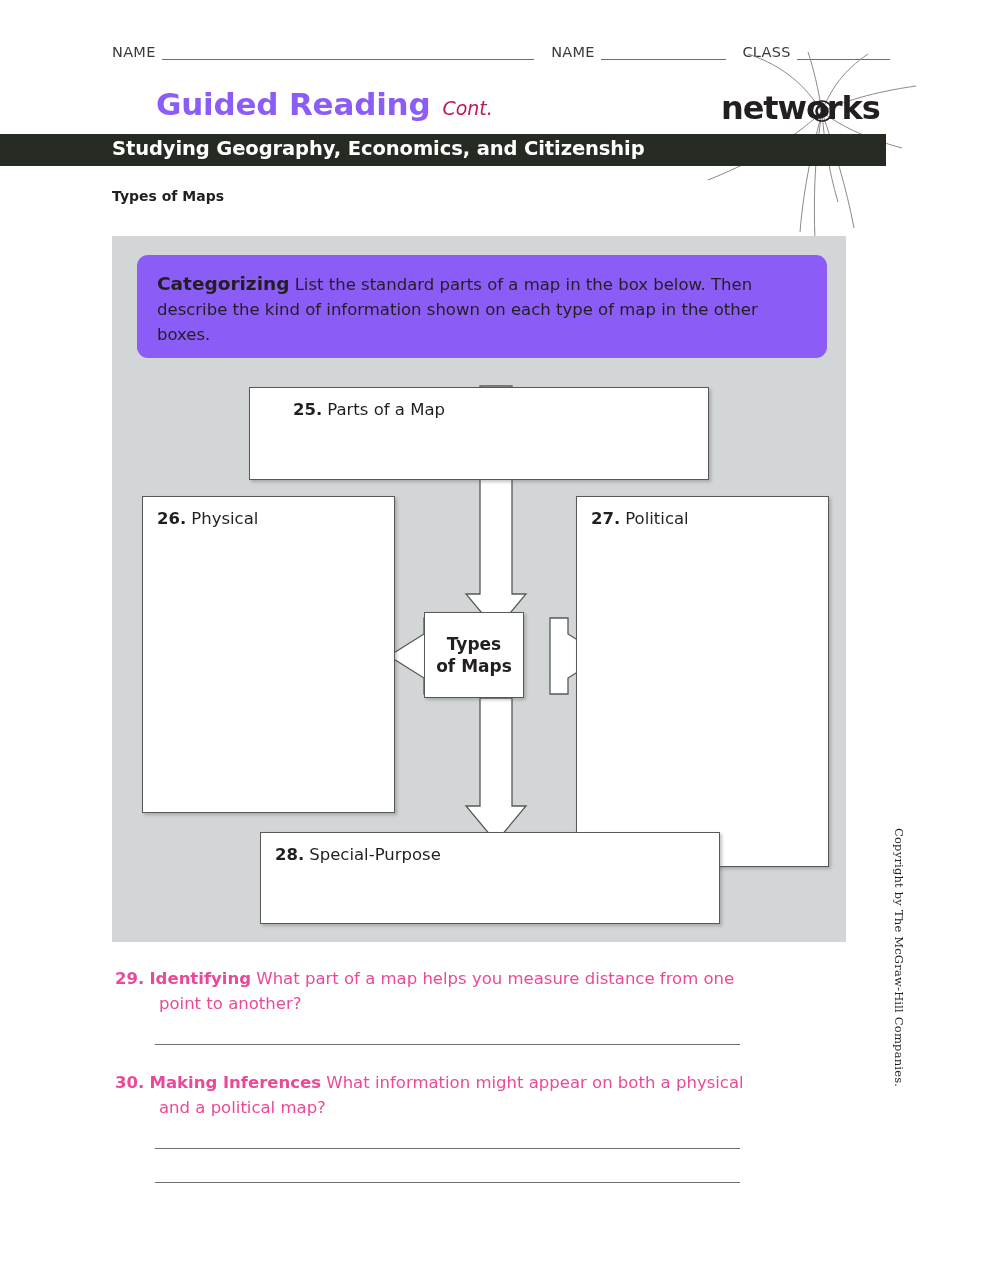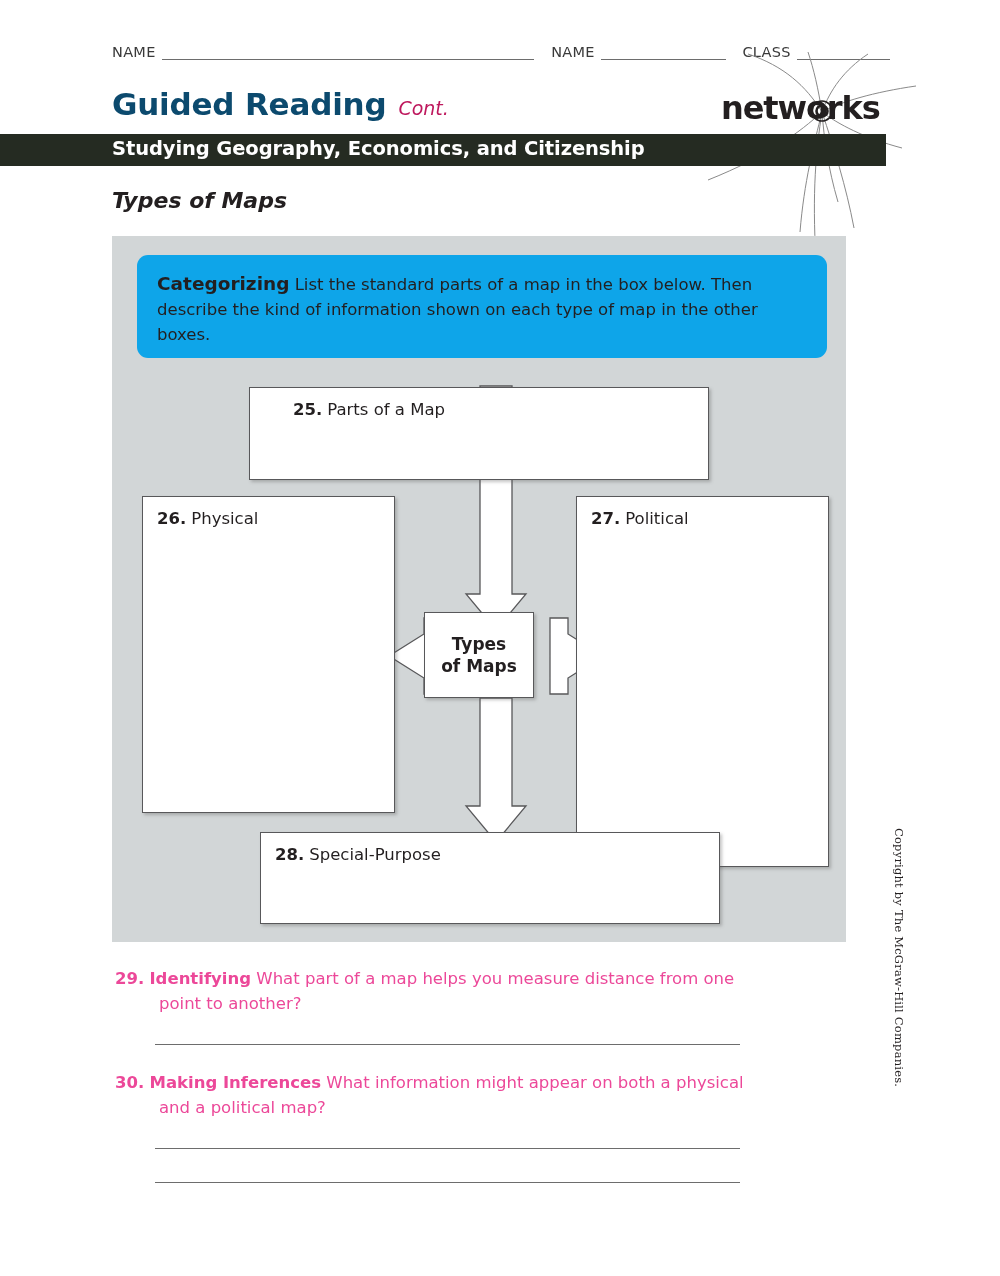--- a/index.html
+++ b/index.html
@@ -43,21 +43,22 @@
     position: absolute;
     left: 112px;
     top: 86px;
     display: flex;
     align-items: baseline;
   }
   .title-main {
     font-size: 31px;
     font-weight: bold;
     letter-spacing: -.2px;
-    color: #0c4a6e;
+    color: #8b5cf6;
+    margin-left: 44px;
   }
   .title-cont {
     font-size: 19px;
     font-style: italic;
     margin-left: 12px;
     color: #be185d;
   }
 
   
   .logo-wrap {
@@ -108,44 +109,43 @@
     font-weight: bold;
     color: #ffffff;
     letter-spacing: -.1px;
   }
 
   
   .section-head {
     position: absolute;
     left: 112px;
     top: 188px;
-    font-size: 22px;
-    font-weight: bold;
-    color: #231f20;
-    font-style: italic;
+    font-size: 14px;
+    font-weight: bold;
+    color: #231f20;
   }
 
   
   .panel {
     position: absolute;
     left: 112px;
     top: 236px;
     width: 734px;
     height: 706px;
     background: #d2d6d7;
   }
 
   
   .instr {
     position: absolute;
     left: 137px;
     top: 255px;
     width: 690px;
     height: 103px;
-    background: #0ea5e9;
+    background: #8b5cf6;
     border-radius: 11px;
     box-sizing: border-box;
     padding: 16px 22px 0 20px;
     font-size: 16.5px;
     line-height: 25px;
     color: #231f20;
   }
   .instr b { font-weight: bold; font-size: 18.5px; }
 
   
@@ -164,21 +164,21 @@
 
   .box-top    { left: 249px; top: 387px; width: 460px; height: 93px; padding-left: 43px; }
   .box-left   { left: 130px; top: 496px; width: 253px; height: 317px; margin-left: 12px; }
   .box-right  { left: 576px; top: 496px; width: 253px; height: 371px; }
   .box-bottom { left: 260px; top: 832px; width: 460px; height: 92px; }
 
   .center-box {
     position: absolute;
     left: 424px;
     top: 612px;
-    width: 110px;
+    width: 100px;
     height: 86px;
     background: #ffffff;
     border: 1.3px solid #58585a;
     box-sizing: border-box;
     box-shadow: 2px 2px 3px rgba(90,90,90,.35);
     display: flex;
     flex-direction: column;
     align-items: center;
     justify-content: center;
     font-size: 17px;

